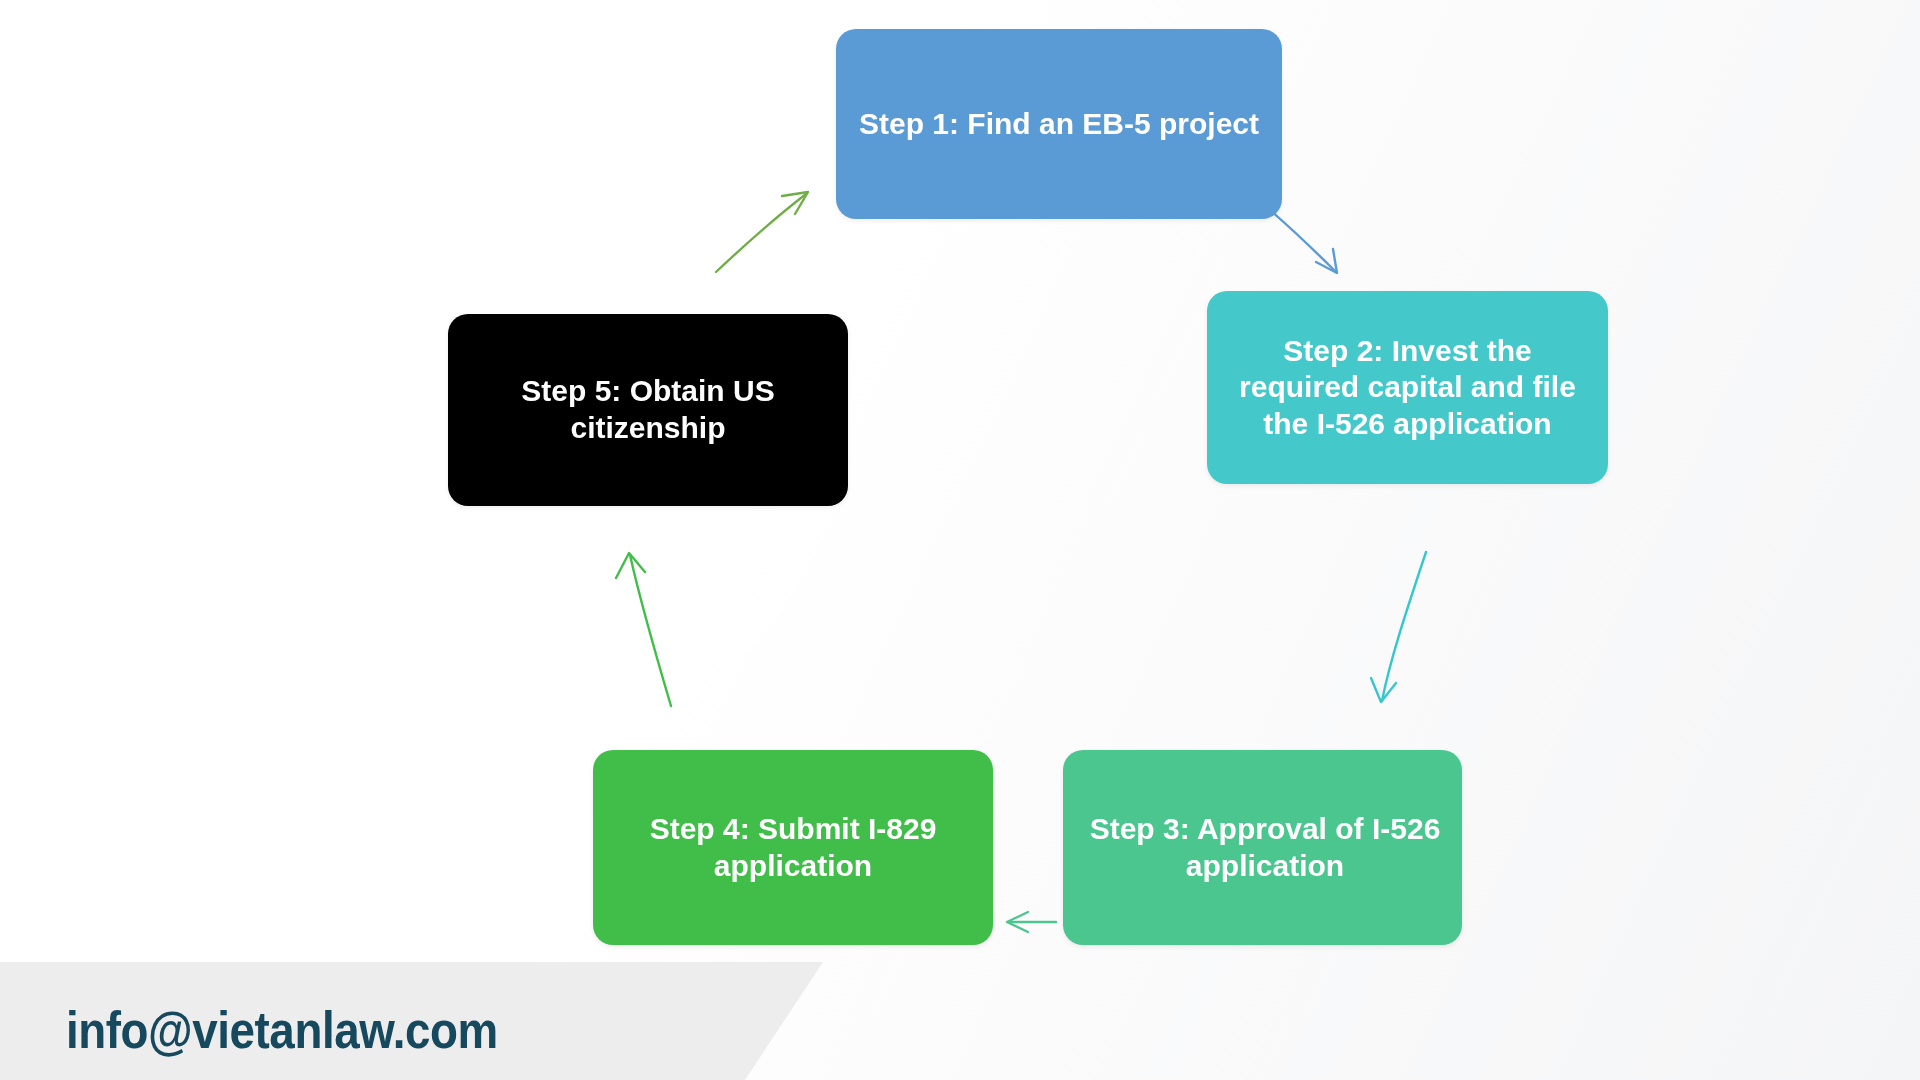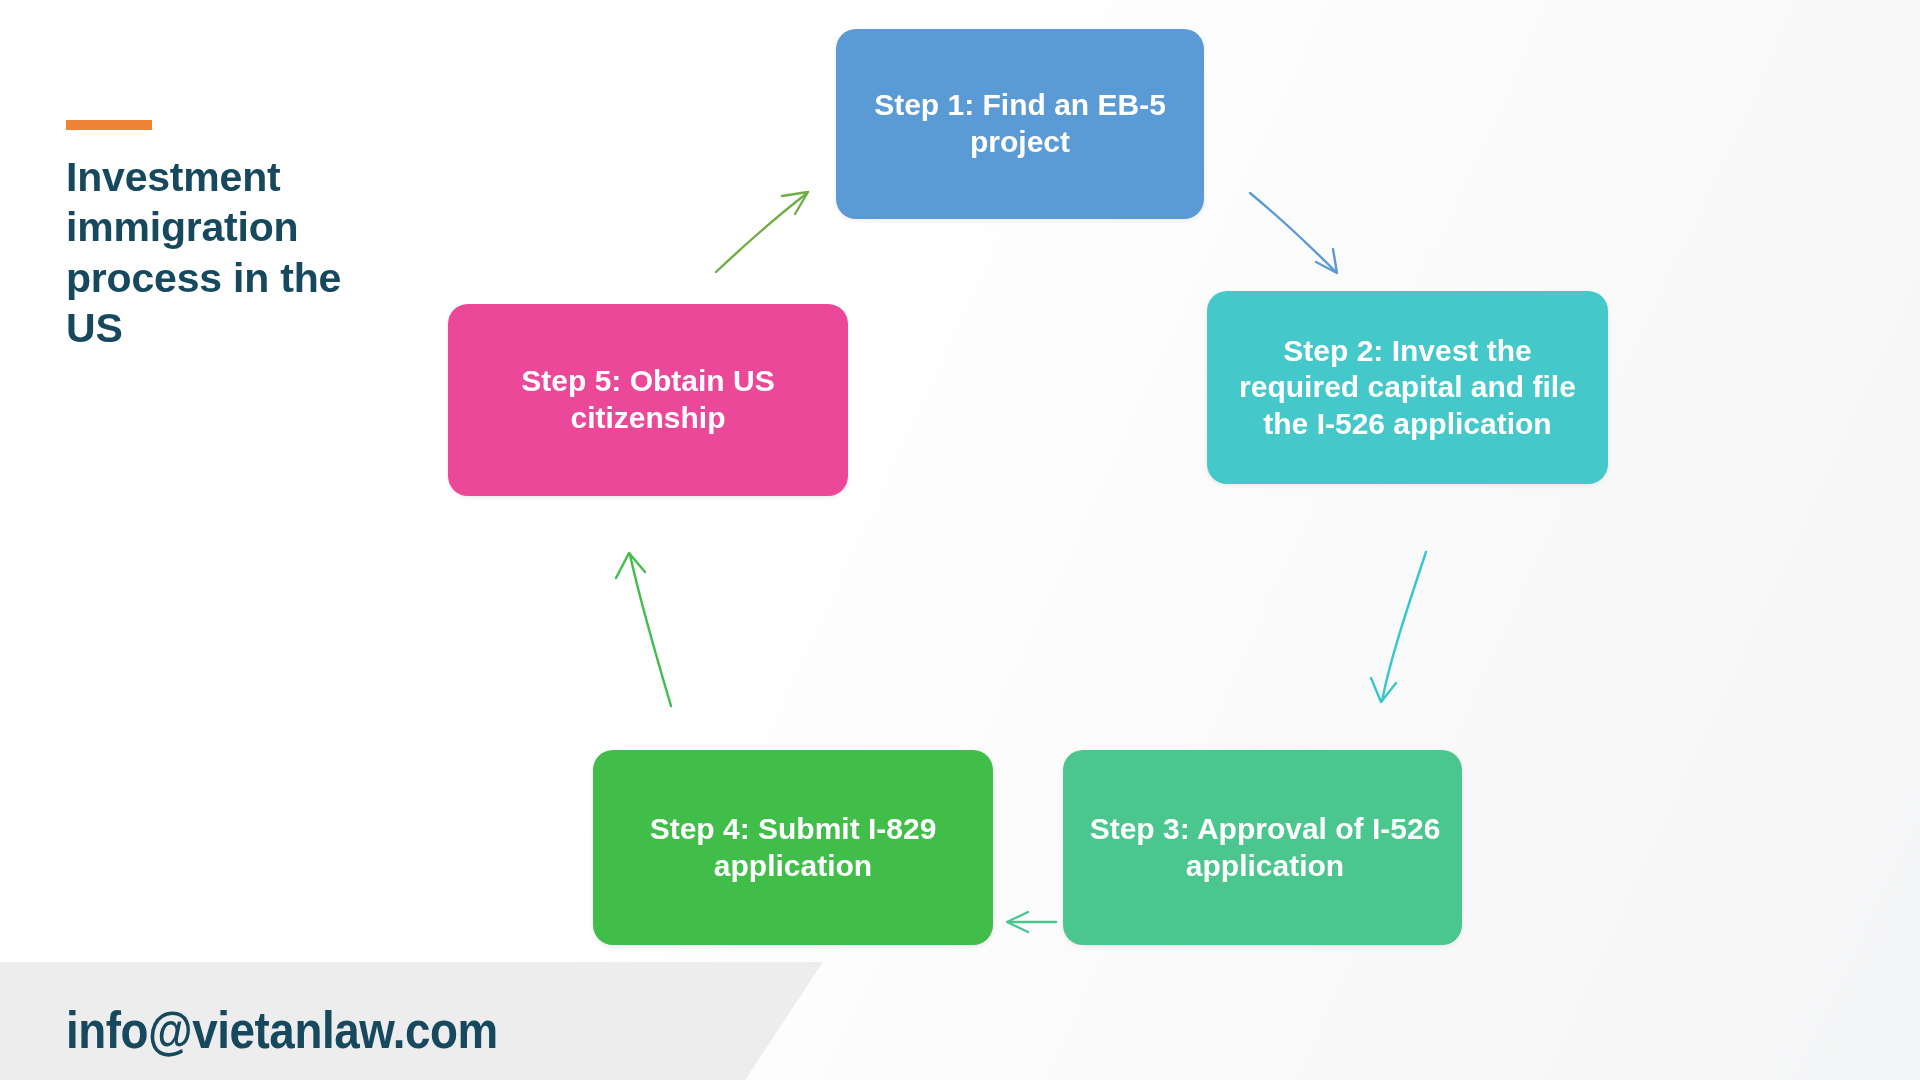--- a/index.html
+++ b/index.html
@@ -168,24 +168,20 @@
       <path d="M1700,0 L1610,230 L1700,520 L1920,760"></path>
       <path d="M860,300 L1010,470 L1180,700 L1260,930"></path>
       <path d="M620,440 L840,560 L900,780 L960,1030"></path>
       <path d="M1150,210 L1010,470 L840,560 L640,680"></path>
       <path d="M1920,120 L1610,230 L1330,420 L1180,700 L960,1030"></path>
       <path d="M1920,430 L1700,520 L1420,700 L1380,1080"></path>
     </g>
   </svg>
   <div id="bg-vignette"></div>
 
-  <div id="title-block">
-    <div id="title-rule" style="background: rgb(237, 131, 55);"></div>
-    <h1 id="page-title" style="color: rgb(22, 72, 94);">Investment immigration process in the US</h1>
-  </div>
 
   <svg id="arrows-layer" viewBox="0 0 1920 1080" preserveAspectRatio="none" aria-hidden="true">
     <g fill="none" stroke-width="2.4" stroke-linecap="round" stroke-linejoin="round">
 
       <g>
         <path d="M1250,193 C1285,222 1312,248 1336,272" stroke="#5B9BD5"></path>
         <path d="M1316,262 L1337,273 L1333,249" stroke="#5B9BD5"></path>
       </g>
 
       <g>
@@ -203,32 +199,32 @@
         <path d="M616,578 L629,553 L645,572" stroke="#41BE49"></path>
       </g>
 
       <g>
         <path d="M716,272 C750,240 780,214 806,194" stroke="#6FAE46"></path>
         <path d="M782,196 L808,192 L795,214" stroke="#6FAE46"></path>
       </g>
     </g>
   </svg>
 
-  <div class="step-box" style="left: 836px; top: 29px; width: 368px; height: 190px; background: rgb(91, 155, 213);">
+  <div class="step-box" style="left: 836px; top: 29px; width: 446px; height: 190px; background: rgb(91, 155, 213);">
     <span>Step 1: Find an EB-5 project</span>
   </div>
   <div class="step-box" style="left: 1207px; top: 291px; width: 401px; height: 193px; background: rgb(69, 200, 201);">
     <span>Step 2: Invest the required capital and file the I-526 application</span>
   </div>
   <div class="step-box" style="left: 1063px; top: 750px; width: 399px; height: 195px; background: rgb(76, 198, 143); padding-left: 23px;">
     <span>Step 3: Approval of I-526 application</span>
   </div>
   <div class="step-box" style="left: 593px; top: 750px; width: 400px; height: 195px; background: rgb(65, 190, 73); align-items: center;">
     <span>Step 4: Submit I-829 application</span>
   </div>
-  <div class="step-box" style="left: 448px; top: 304px; width: 400px; height: 192px; background: #ec4899;">
+  <div class="step-box" style="left: 448px; top: 314px; width: 400px; height: 192px; background: #000000;">
     <span>Step 5: Obtain US citizenship</span>
   </div>
 
   <div id="footer-band" style="background: rgb(237, 237, 237);"></div>
   <div id="footer-email" style="color: rgb(22, 72, 94);">info@vietanlaw.com</div>
 
 </div>
 
 </body></html>

